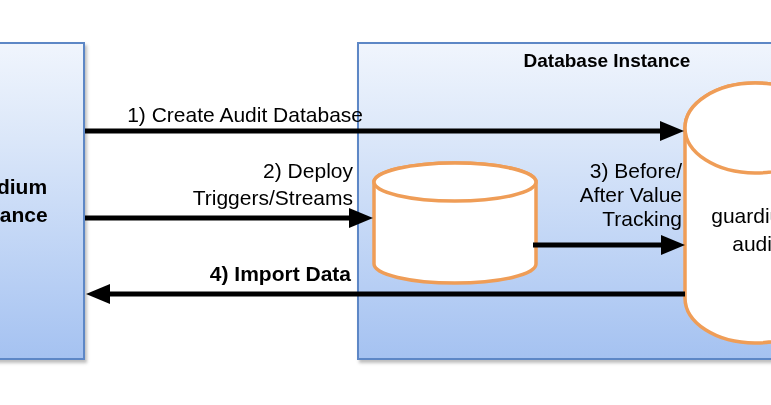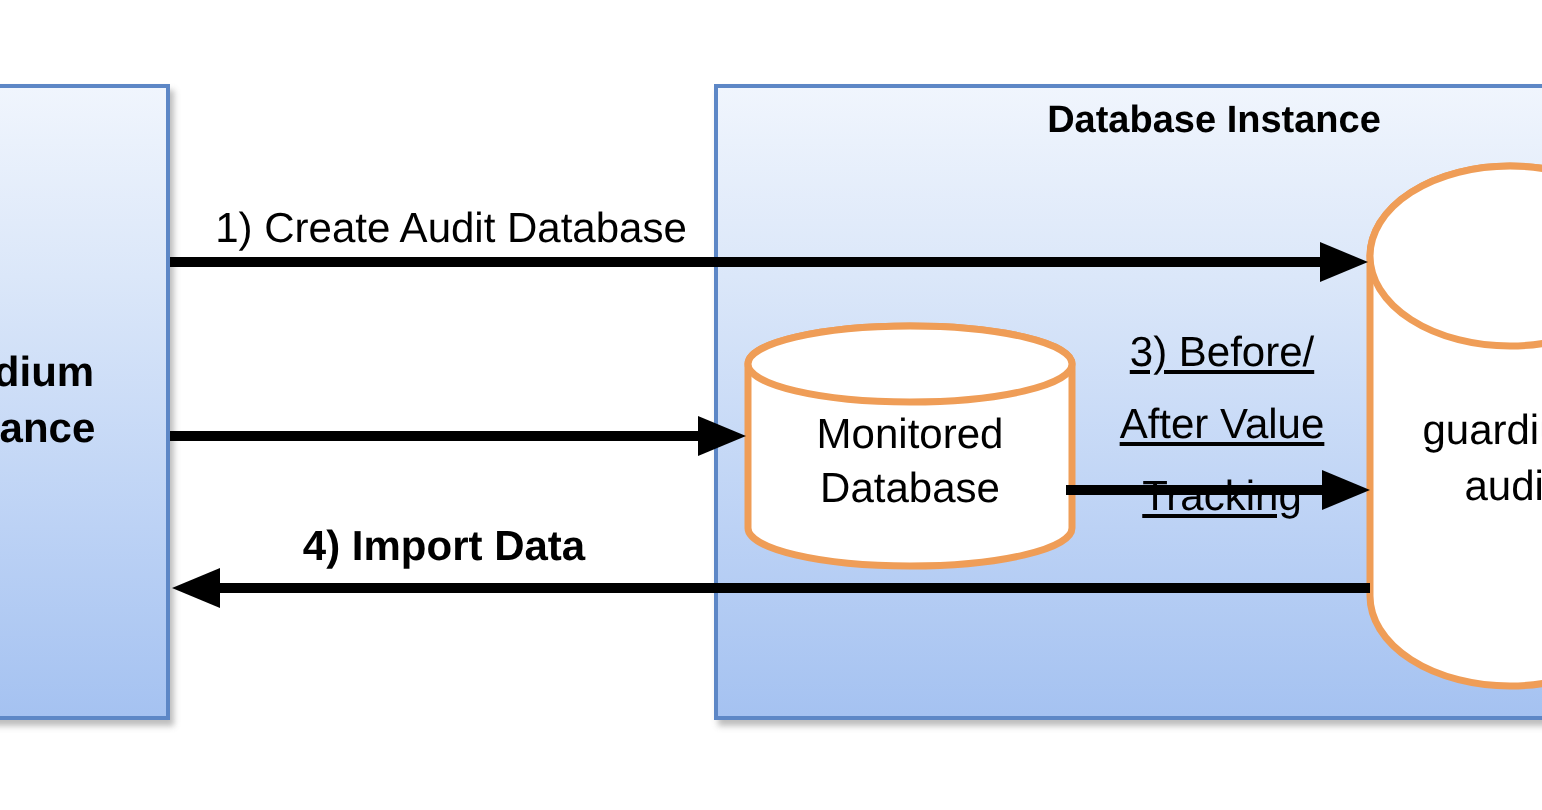--- a/index.html
+++ b/index.html
@@ -37,47 +37,45 @@
     stroke-width:3.5;stroke-linejoin:round;}
   .cyl-label{
     position:absolute;text-align:center;white-space:pre-line;
     font-size:21px;line-height:27px;}
   .monitored-label{left:375px;top:204px;width:160px;}
   .audit-label{left:683px;top:202px;width:144px;line-height:28px;}
   .arrows{position:absolute;left:0;top:0;pointer-events:none;}
   .arrows line{stroke:var(--arrow-color,#000);stroke-width:5;}
   .arrows polygon{fill:var(--arrow-color,#000);}
   .step-label{
-    position:absolute;text-align:center;white-space:pre-line;
+    position:absolute;text-align:right;white-space:pre-line;
     font-size:21px;line-height:27px;}
   .l1{left:88px;top:101px;width:275px;}
   .l2{left:93px;top:157px;width:260px;}
-  .l3{left:540px;top:159px;width:142px;line-height:36px;text-decoration:underline;}
+  .l3{left:540px;top:159px;width:142px;line-height:24px;}
   .l4{left:93px;top:260px;width:258px;font-weight:bold;}
 </style>
 </head>
 <body>
 
 <div class="canvas">
 
   <div class="box left-box">
     <div class="box-label">Guardium
 Appliance</div>
   </div>
 
   <div class="box db-box">
     <div class="db-title">Database Instance</div>
   </div>
 
   <svg class="cyl" style="left:370px;top:158px;" width="170" height="130" viewBox="0 0 170 130">
     <path d="M 4 24 A 81 19 0 0 1 166 24 L 166 106 A 81 19 0 0 1 4 106 Z"></path>
     <ellipse cx="85" cy="24" rx="81" ry="19"></ellipse>
   </svg>
-  <div class="cyl-label monitored-label">Monitored
-Database</div>
 
   <svg class="cyl" style="left:683px;top:81px;" width="146" height="266" viewBox="0 0 146 266">
     <path d="M 2 47 A 70 45 0 0 1 142 47 L 142 217 A 70 45 0 0 1 2 217 Z"></path>
     <ellipse cx="72" cy="47" rx="70" ry="45"></ellipse>
   </svg>
   <div class="cyl-label audit-label">guardium
 audit</div>
 
   <svg class="arrows" width="771" height="405" viewBox="0 0 771 405">
     <g>
@@ -92,18 +90,20 @@
       <line x1="533" y1="245" x2="663" y2="245"></line>
       <polygon points="685,245 661,235 661,255"></polygon>
     </g>
     <g>
       <line x1="685" y1="294" x2="108" y2="294"></line>
       <polygon points="86,294 110,284 110,304"></polygon>
     </g>
   </svg>
 
   <div class="step-label l1">1) Create Audit Database</div>
+  <div class="step-label l2">2) Deploy
+Triggers/Streams</div>
   <div class="step-label l3">3) Before/
 After Value
 Tracking</div>
   <div class="step-label l4">4) Import Data</div>
 
 </div>
 
 </body></html>

